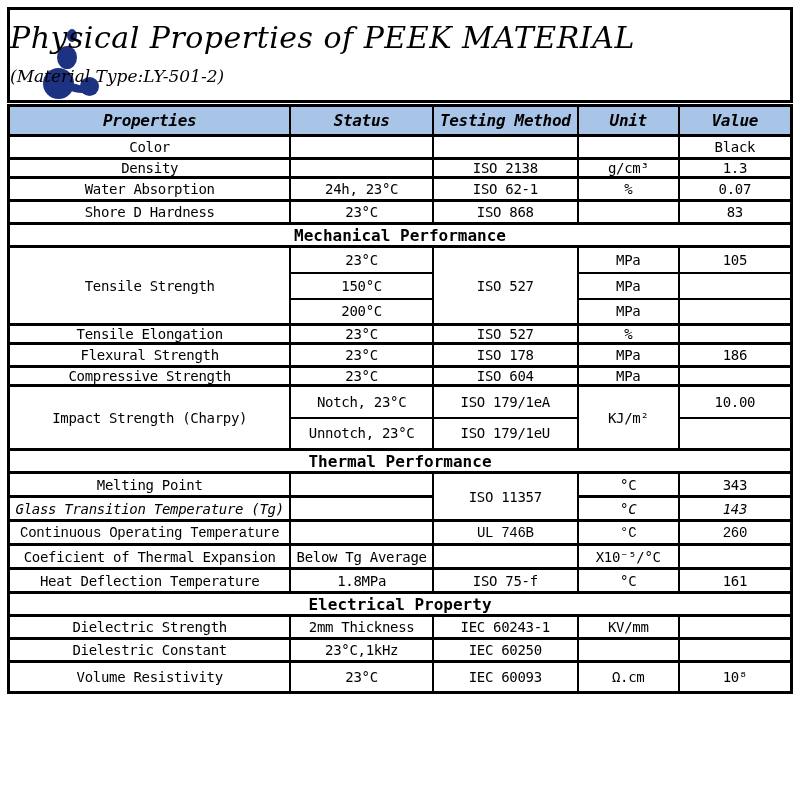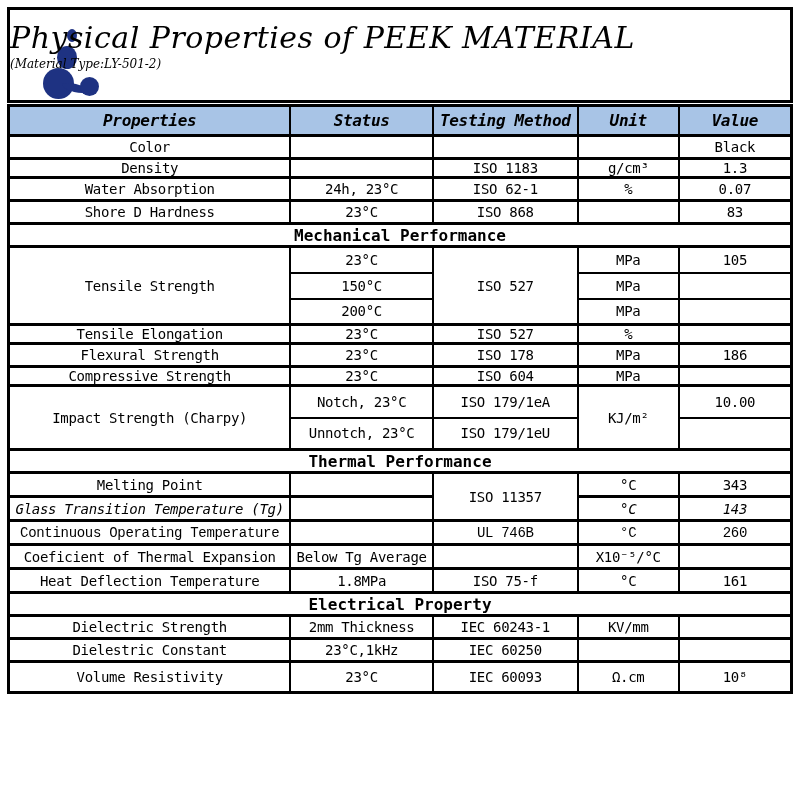--- a/index.html
+++ b/index.html
@@ -18,21 +18,21 @@
   .header-box{
     position:absolute;left:7px;top:7px;width:780px;height:90px;
     border:3px solid var(--border);background:var(--page-bg);
   }
   .titles{position:absolute;left:0;top:10px;width:100%;}
   .title{
     font-family:var(--serif);font-style:italic;font-size:30px;font-weight:500;
     letter-spacing:0.5px;white-space:nowrap;
   }
   .subtitle{
-    font-family:var(--serif);font-style:italic;font-size:12px;margin-top:2px;
+    font-family:var(--serif);font-style:italic;font-size:17px;margin-top:11px;
     white-space:nowrap;
   }
   
   .logo{position:absolute;left:24px;top:8px;width:80px;height:82px;}
   .logo span{position:absolute;background:var(--logo);border-radius:50%;}
   .l-dot {left:33px;top:11px;width:10px;height:13px;}
   .l-mid {left:23px;top:28px;width:20px;height:23px;}
   .l-big {left:9px;top:50px;width:31px;height:31px;}
   .l-small{left:46px;top:59px;width:19px;height:19px;}
   .l-bar {left:28px;top:66px;width:26px;height:8px;border-radius:4px;transform:rotate(14deg);}
@@ -96,21 +96,21 @@
       <tr class="main" style="height: 23px;">
         <td>Color</td>
         <td></td>
         <td></td>
         <td></td>
         <td>Black</td>
       </tr>
       <tr class="main" style="height: 18px;">
         <td>Density</td>
         <td></td>
-        <td>ISO 1183</td>
+        <td>ISO 2138</td>
         <td>g/cm³</td>
         <td>1.3</td>
       </tr>
       <tr class="main" style="height: 23px;">
         <td>Water Absorption</td>
         <td>24h, 23°C</td>
         <td>ISO 62-1</td>
         <td>%</td>
         <td>0.07</td>
       </tr>

